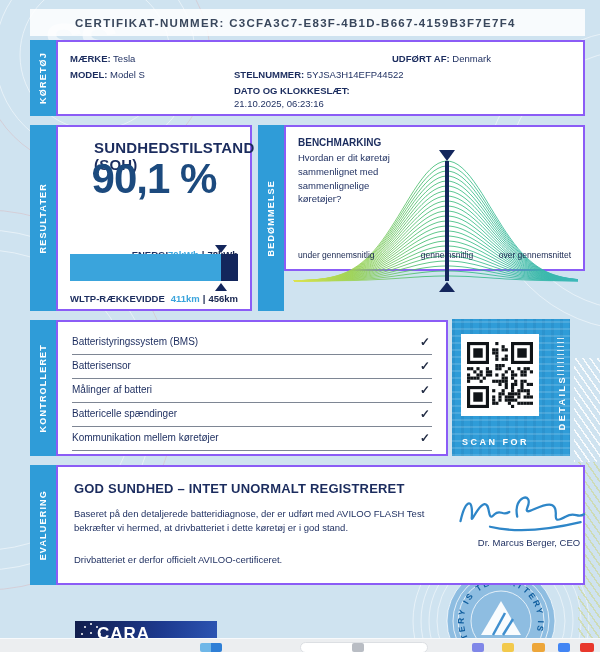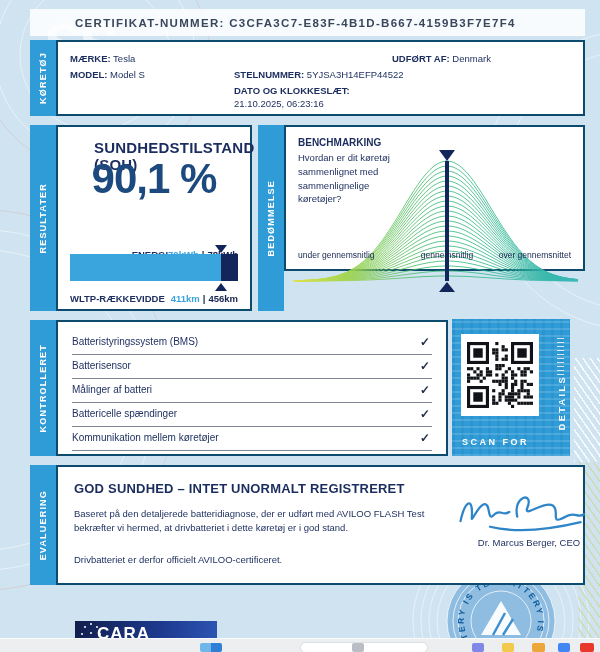--- a/index.html
+++ b/index.html
@@ -11,21 +11,21 @@
   .hatch1{left:574px;top:358px;width:26px;height:104px;z-index:0;
       background:repeating-linear-gradient(55deg,rgba(255,255,255,.85) 0 1.5px,transparent 1.5px 6px);}
   .hatch2{left:578px;top:462px;width:22px;height:178px;z-index:0;
       background:repeating-linear-gradient(55deg,rgba(205,215,150,.65) 0 1.5px,transparent 1.5px 6px);}
   .hdr{position:absolute;left:30px;top:9px;width:555px;height:27px;z-index:2;
        background:rgba(255,255,255,.85);display:flex;align-items:center;padding-left:45px;
        box-sizing:border-box;font-size:11.5px;font-weight:700;letter-spacing:1.3px;color:#39475c;}
   .tab{position:absolute;background:#2f9cd8;z-index:2;display:flex;align-items:center;justify-content:center;}
   .tab span{writing-mode:vertical-rl;transform:rotate(180deg);color:#fff;font-weight:700;
        font-size:9px;letter-spacing:1.2px;}
-  .panel{position:absolute;background:#fff;border:2px solid #0c4a6e;box-sizing:border-box;z-index:2;}
+  .panel{position:absolute;background:#fff;border:2px solid #8b5cf6;box-sizing:border-box;z-index:2;}
   .fld{position:absolute;font-size:9.5px;white-space:nowrap;}
   .fld b{font-weight:700;}
   .soh-title{position:absolute;left:12px;top:12px;font-size:15px;font-weight:700;letter-spacing:.2px;padding-left:24px;}
   .soh-value{position:absolute;left:0;top:28px;width:100%;text-align:center;
        font-size:42px;font-weight:800;color:#1c4a7e;letter-spacing:-1px;}
   .meter-row{position:absolute;left:12px;right:12px;font-size:9.5px;font-weight:700;display:flex;justify-content:space-between;}
   .v-blue{color:#3aa4dc;}
   .v-navy{color:#17254f;}
   .sep{margin:0 3px;color:#17254f;}
   .bar{position:absolute;left:12px;right:12px;top:127px;height:27px;display:flex;}

